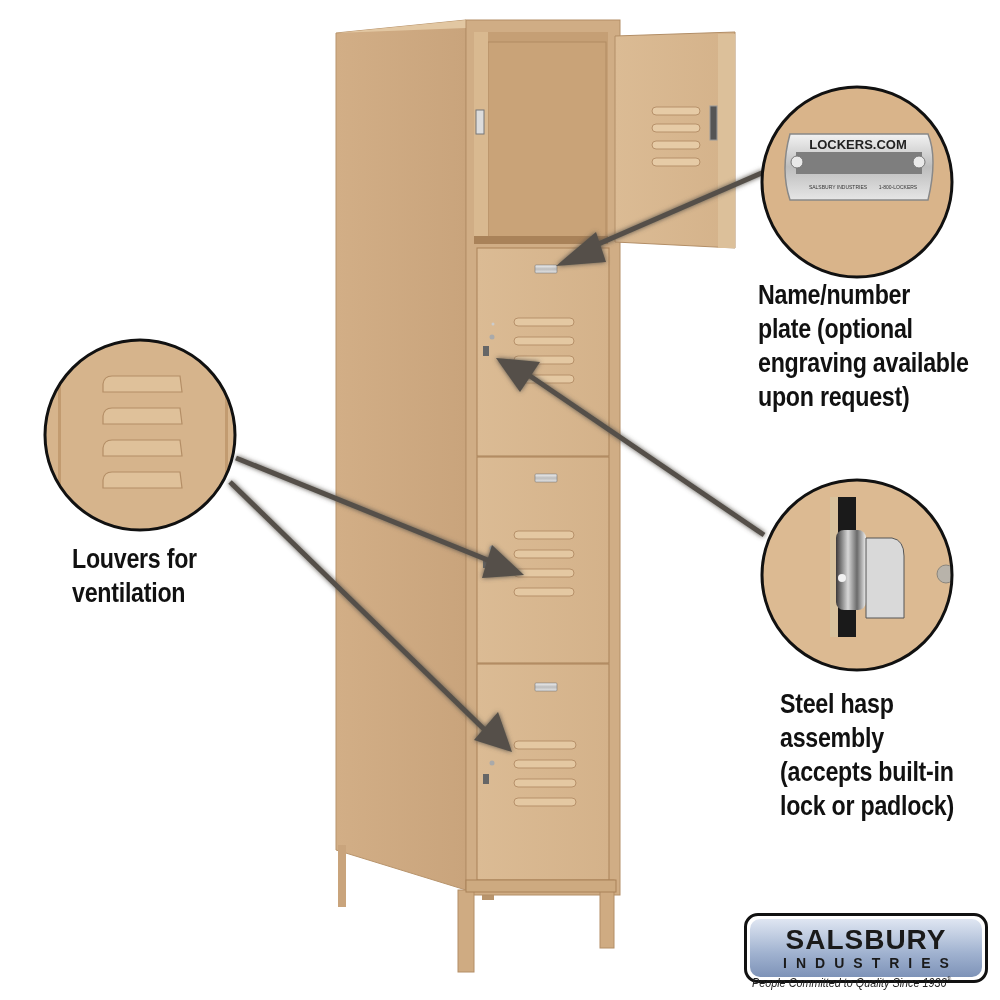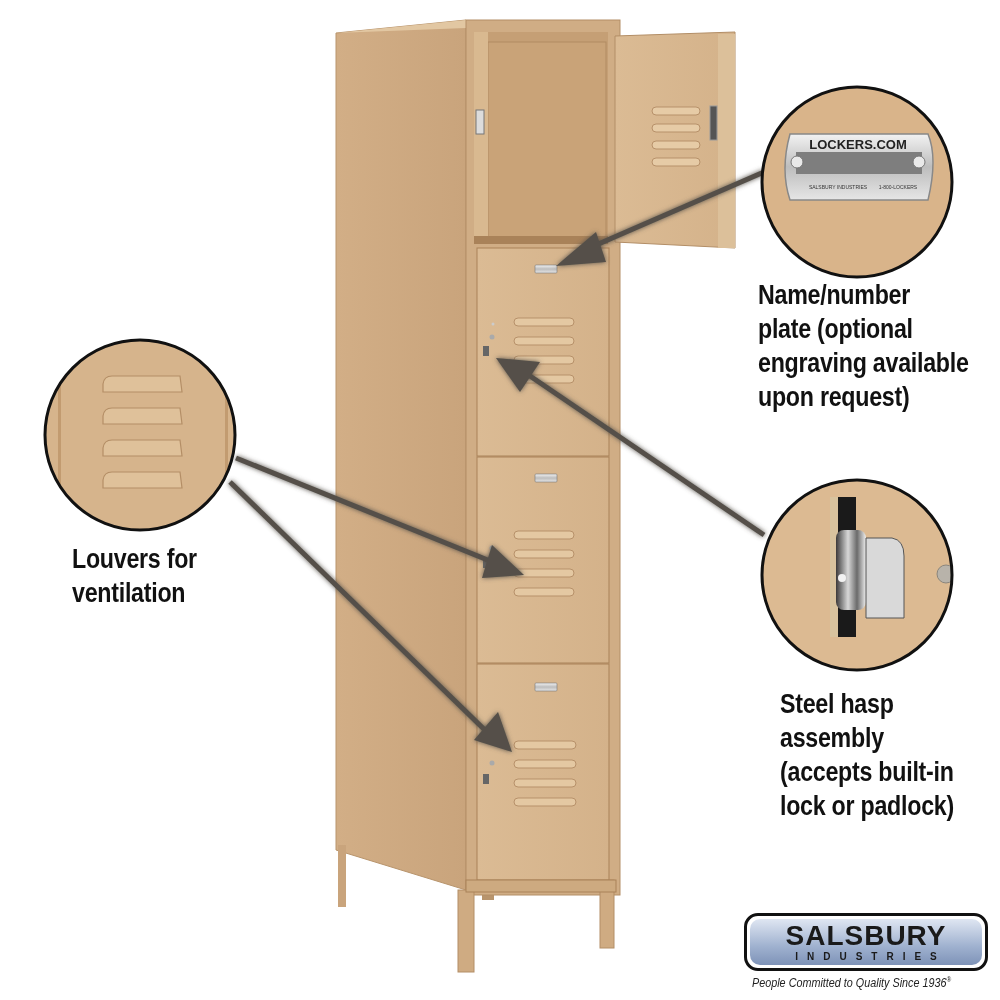--- a/index.html
+++ b/index.html
@@ -1,22 +1,22 @@
 <!DOCTYPE html>
 <html><head>
 <meta charset="utf-8">
 <style>
   html,body{margin:0;padding:0;background:#ffffff;}
   body{width:1000px;height:1000px;position:relative;overflow:hidden;font-family:"Liberation Sans","DejaVu Sans",sans-serif;}
   #scene{position:absolute;left:0;top:0;width:1000px;height:1000px;}
   .callout-text{position:absolute;font-family:"Liberation Sans",sans-serif;font-weight:bold;color:#111;font-size:27px;line-height:34px;letter-spacing:-0.3px;transform:scaleX(0.86);transform-origin:left top;white-space:nowrap;}
-  .logo-box{position:absolute;left:744px;top:913px;width:244px;height:58px;border:3px solid #111;border-radius:14px;background:#fff;box-sizing:border-box;padding:3px;}
+  .logo-box{position:absolute;left:744px;top:913px;width:244px;height:70px;border:3px solid #111;border-radius:14px;background:#fff;box-sizing:border-box;padding:3px;}
   .logo-inner{width:100%;height:100%;border-radius:10px;background:linear-gradient(#dfe6f2,#9fb1cf 60%,#7e93b8);display:flex;flex-direction:column;align-items:center;justify-content:center;}
   .logo-main{font-family:"Liberation Sans",sans-serif;font-weight:bold;font-size:28px;line-height:28px;color:#1a1a1a;letter-spacing:1px;}
-  .logo-sub{font-family:"Liberation Sans",sans-serif;font-weight:bold;font-size:10px;letter-spacing:9px;color:#1a1a1a;margin-top:1px;padding-left:9px;}
+  .logo-sub{font-family:"Liberation Sans",sans-serif;font-weight:bold;font-size:14px;letter-spacing:9px;color:#1a1a1a;margin-top:1px;padding-left:9px;}
   .tagline{position:absolute;left:752px;top:976px;font-family:"Liberation Sans",sans-serif;font-style:italic;font-size:12px;color:#222;transform:scaleX(0.9);transform-origin:left top;white-space:nowrap;}
   .tagline sup{font-size:7px;}
   .plate-text{font-family:"Liberation Sans",sans-serif;}
 </style>
 </head>
 <body>
 
 <svg id="scene" viewBox="0 0 1000 1000" xmlns="http://www.w3.org/2000/svg">
   <defs>
     <linearGradient id="sideGrad" x1="0" y1="0" x2="1" y2="0">

